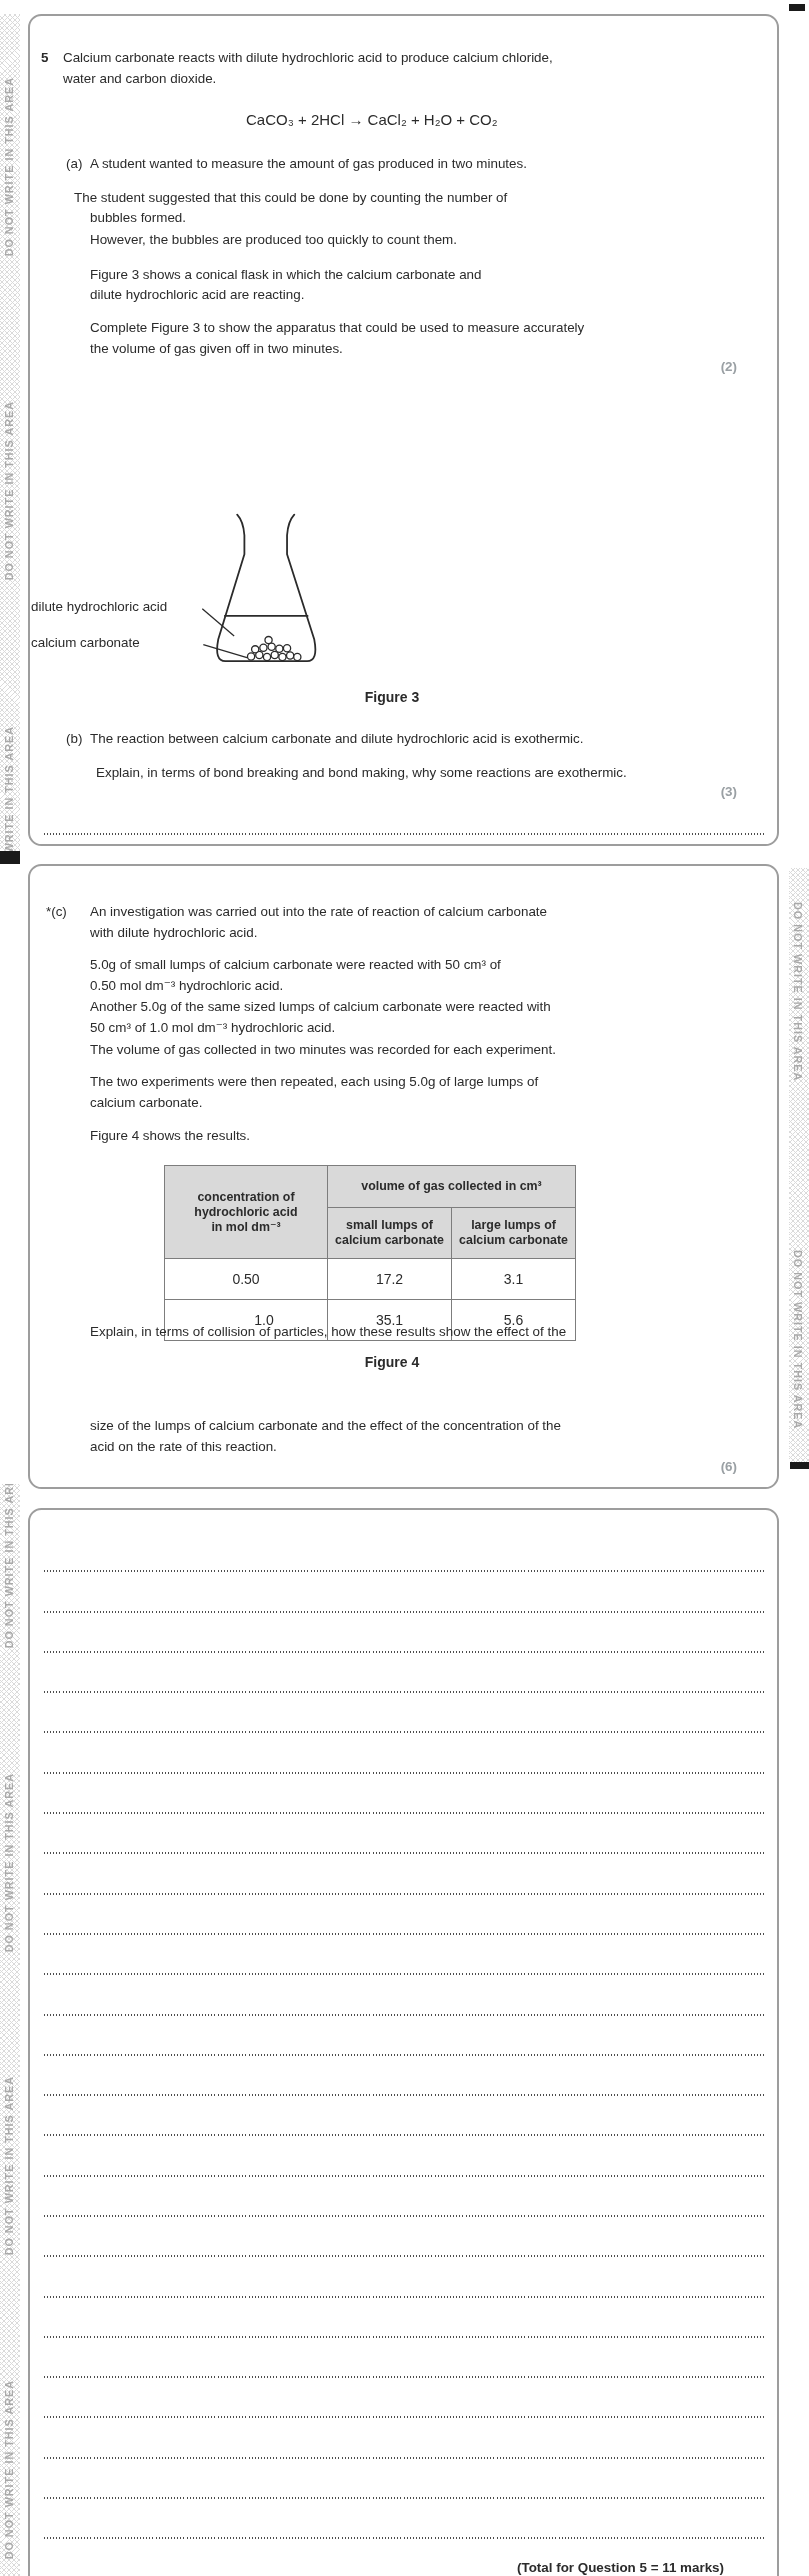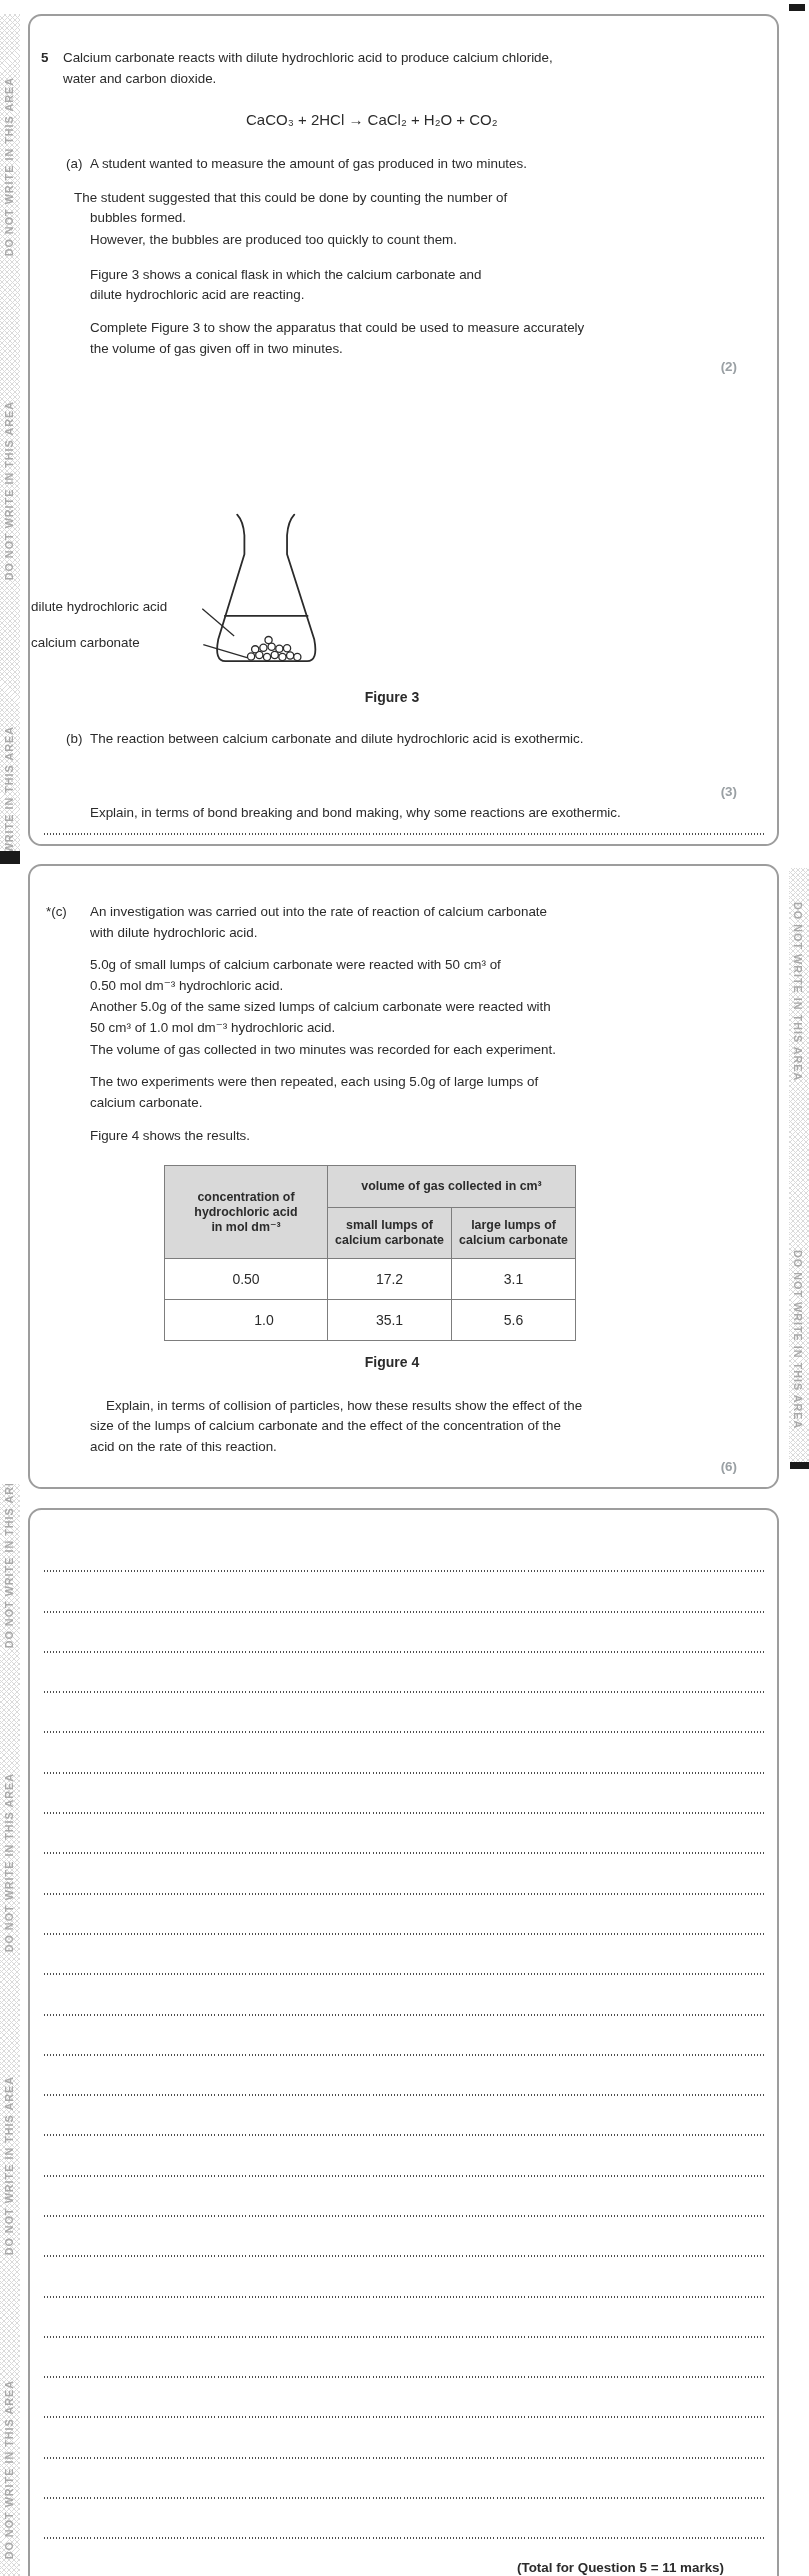--- a/index.html
+++ b/index.html
@@ -89,21 +89,21 @@
     </g>
     <path d="M 303 198 L 365 251" stroke="#2b2b2b" stroke-width="2.5" fill="none"></path>
     <path d="M 305 268 L 390 293" stroke="#2b2b2b" stroke-width="2.5" fill="none"></path>
   </svg>
   <div class="t right" style="left:31px;top:599px;width:170px;">dilute hydrochloric acid</div>
   <div class="t right" style="left:31px;top:635px;width:170px;">calcium carbonate</div>
   <div class="t b center" style="left:289px;top:690px;width:206px;font-size:14px;">Figure 3</div>
 
   <div class="t" style="left:66px;top:731px;">(b)</div>
   <div class="t" style="left:90px;top:731px;">The reaction between calcium carbonate and dilute hydrochloric acid is exothermic.</div>
-  <div class="t" style="left:90px;top:765px;margin-top:40px;">Explain, in terms of bond breaking and bond making, why some reactions are exothermic.</div>
+  <div class="t" style="left:96px;top:765px;">Explain, in terms of bond breaking and bond making, why some reactions are exothermic.</div>
   <div class="mks" style="right:73px;top:784px;">(3)</div>
   <div class="dotline" style="top:833px;"></div>
 
   <div class="box" style="top:864px;height:621px;"></div>
 
   <div class="t" style="left:46px;top:904px;">*(c)</div>
   <div class="t" style="left:90px;top:904px;">An investigation was carried out into the rate of reaction of calcium carbonate</div>
   <div class="t" style="left:90px;top:925px;">with dilute hydrochloric acid.</div>
   <div class="t" style="left:90px;top:957px;">5.0g of small lumps of calcium carbonate were reacted with 50 cm³ of</div>
   <div class="t" style="left:90px;top:978px;">0.50 mol dm⁻³ hydrochloric acid.</div>
@@ -144,21 +144,21 @@
     <tr>
       <td class="val" style="height:40px;padding-left:36px;">1.0</td>
       <td class="val">35.1</td>
       <td class="val">5.6</td>
     </tr>
   </tbody>
     </table>
 
   <div class="t b center" style="left:289px;top:1355px;width:206px;font-size:14px;">Figure 4</div>
 
-  <div class="t" style="left:90px;top:1398px;margin-left:16px;">Explain, in terms of collision of particles, how these results show the effect of the</div>
+  <div class="t" style="left:90px;top:1324px;">Explain, in terms of collision of particles, how these results show the effect of the</div>
   <div class="t" style="left:90px;top:1418px;">size of the lumps of calcium carbonate and the effect of the concentration of the</div>
   <div class="t" style="left:90px;top:1439px;">acid on the rate of this reaction.</div>
   <div class="mks" style="right:73px;top:1459px;">(6)</div>
 
   <div class="box" style="top:1508px;height:1079px;"></div>
   <div id="answer-lines">
       <div class="dotline" style="top: 1570px;"></div>
       <div class="dotline" style="top: 1611px;"></div>
       <div class="dotline" style="top: 1651px;"></div>
       <div class="dotline" style="top: 1691px;"></div>

